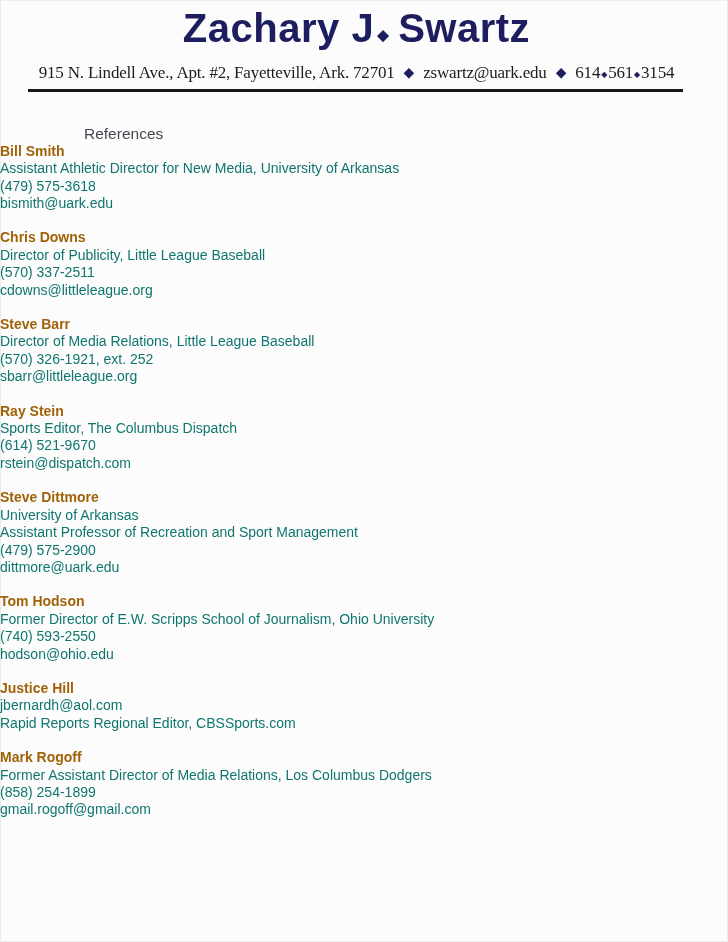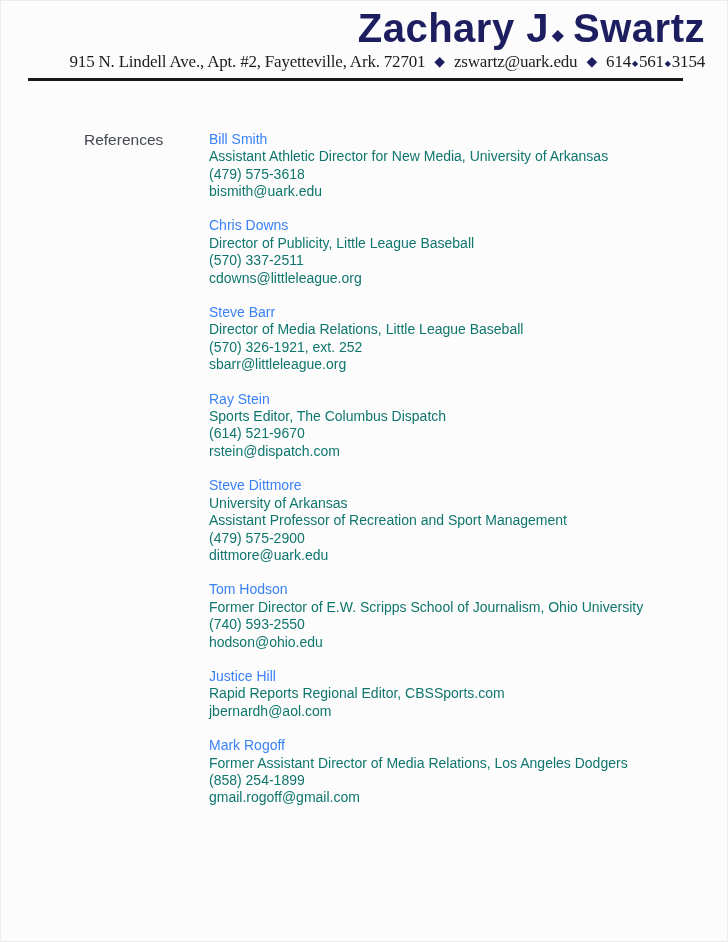--- a/index.html
+++ b/index.html
@@ -7,38 +7,38 @@
     width: 728px; height: 942px;
     background: #fcfcfc;
     font-family: "Liberation Sans", sans-serif;
     position: relative;
     box-shadow: inset 0 0 0 1px #ececec;
     overflow: hidden;
   }
   .page { position: absolute; inset: 0; }
 
   
-  .header { text-align: right; padding: 6px 23px 0 8px; }
+  .header { text-align: center; padding: 6px 23px 0 8px; }
   .title {
     font-size: 40px;
     font-weight: 600;
     color: #1d1e60;
     letter-spacing: 0.5px;
     line-height: 1.12;
     white-space: nowrap;
   }
   .title .diamond-period {
     font-size: 15px;
     position: relative;
     top: -2px;
     margin: 0 9px 0 3px;
     color: #1d1e60;
   }
   .contact-line {
-    margin-top: 1px;
+    margin-top: 12px;
     font-family: "Liberation Serif", serif;
     font-size: 17px;
     color: #1c1c1c;
     white-space: nowrap;
     letter-spacing: -0.2px;
   }
   .contact-line .sep-diamond {
     color: #1d1e60;
     font-size: 14px;
     margin: 0 5px;
@@ -54,38 +54,39 @@
   }
   .rule {
     height: 3px;
     background: #191919;
     margin: 6px 22px 0 20px;
   }
 
   
   .content {
     display: flex;
-    margin-top: 50px;
+    margin-top: 33px;
+    flex-direction: column;
   }
   .label-col {
     width: 125px;
     margin-left: 84px;
     flex: none;
   }
   .section-label {
     font-size: 15.5px;
     color: #43474f;
     line-height: 18px;
   }
   .entries-col { flex: 1; padding-right: 40px; }
   .ref-entry { margin-bottom: 17px; }
   .ref-name {
     font-size: 14px;
-    font-weight: 400;
-    color: #3b82f6;
+    font-weight: 700;
+    color: #a16207;
     line-height: 17.4px;
   }
   .ref-line {
     font-size: 14px;
     color: #0f766e;
     line-height: 17.4px;
   }
 </style>
 </head>
 <body>
@@ -145,25 +146,25 @@
           <div class="ref-line">dittmore@uark.edu</div>
         </div>
         <div class="ref-entry">
           <div class="ref-name">Tom Hodson</div>
           <div class="ref-line">Former Director of E.W. Scripps School of Journalism, Ohio University</div>
           <div class="ref-line">(740) 593-2550</div>
           <div class="ref-line">hodson@ohio.edu</div>
         </div>
         <div class="ref-entry">
           <div class="ref-name">Justice Hill</div>
+          <div class="ref-line">jbernardh@aol.com</div>
           <div class="ref-line">Rapid Reports Regional Editor, CBSSports.com</div>
-          <div class="ref-line">jbernardh@aol.com</div>
         </div>
         <div class="ref-entry">
           <div class="ref-name">Mark Rogoff</div>
-          <div class="ref-line">Former Assistant Director of Media Relations, Los Angeles Dodgers</div>
+          <div class="ref-line">Former Assistant Director of Media Relations, Los Columbus Dodgers</div>
           <div class="ref-line">(858) 254-1899</div>
           <div class="ref-line">gmail.rogoff@gmail.com</div>
         </div>
       </div>
   </div>
 
 </div>
 
 </body></html>

